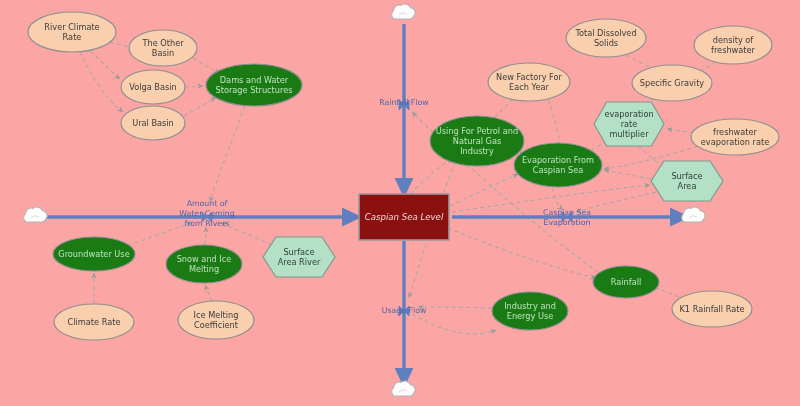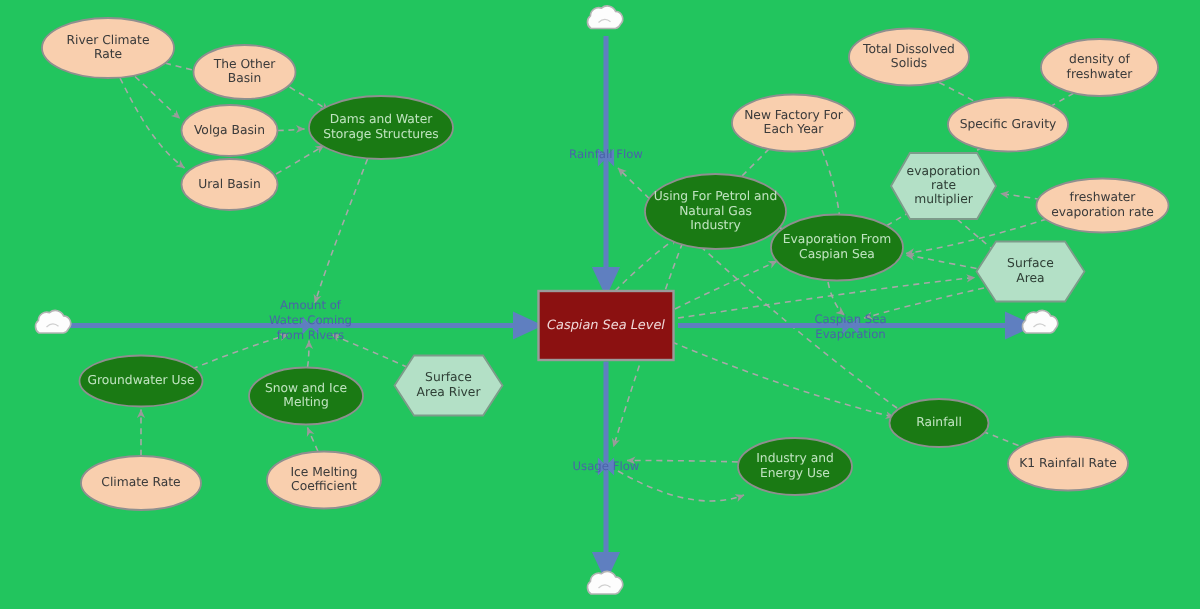--- a/index.html
+++ b/index.html
@@ -11,21 +11,21 @@
   body {
     width: 800px;
     height: 406px;
     overflow: hidden;
     font-family: "DejaVu Sans", sans-serif;
   }
   #diagram-canvas {
     position: relative;
     width: 800px;
     height: 406px;
-    background: #22c55e;
+    background: #fca5a5;
   }
   svg#model-svg {
     display: block;
     width: 800px;
     height: 406px;
   }
   .node-shape {
     stroke: #8f8f8f;
     stroke-width: 1.2;
   }

